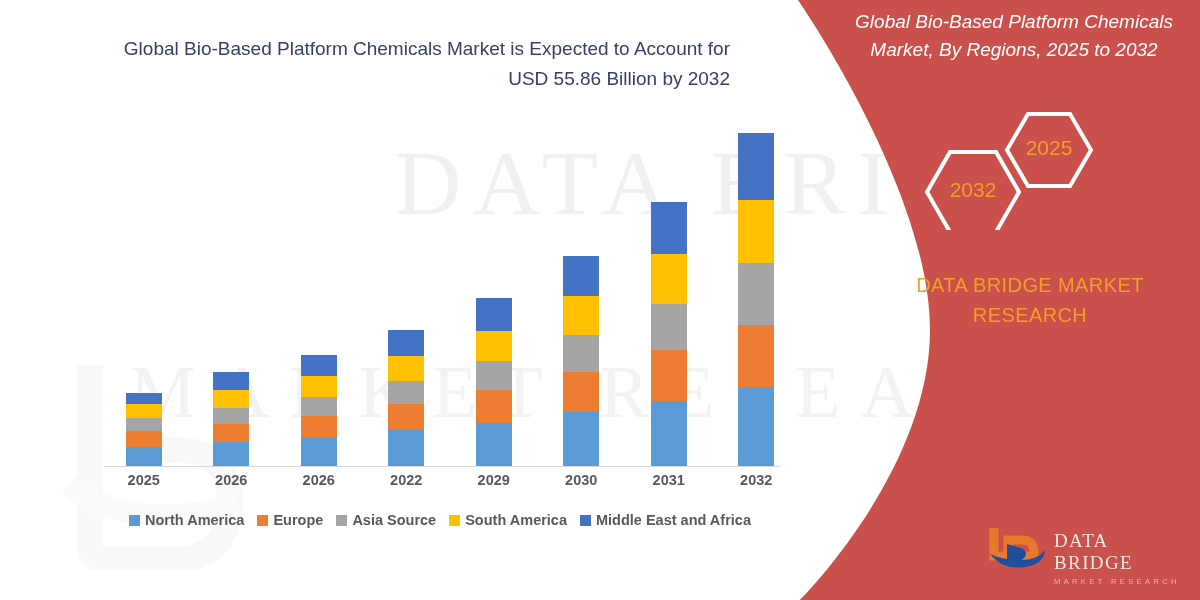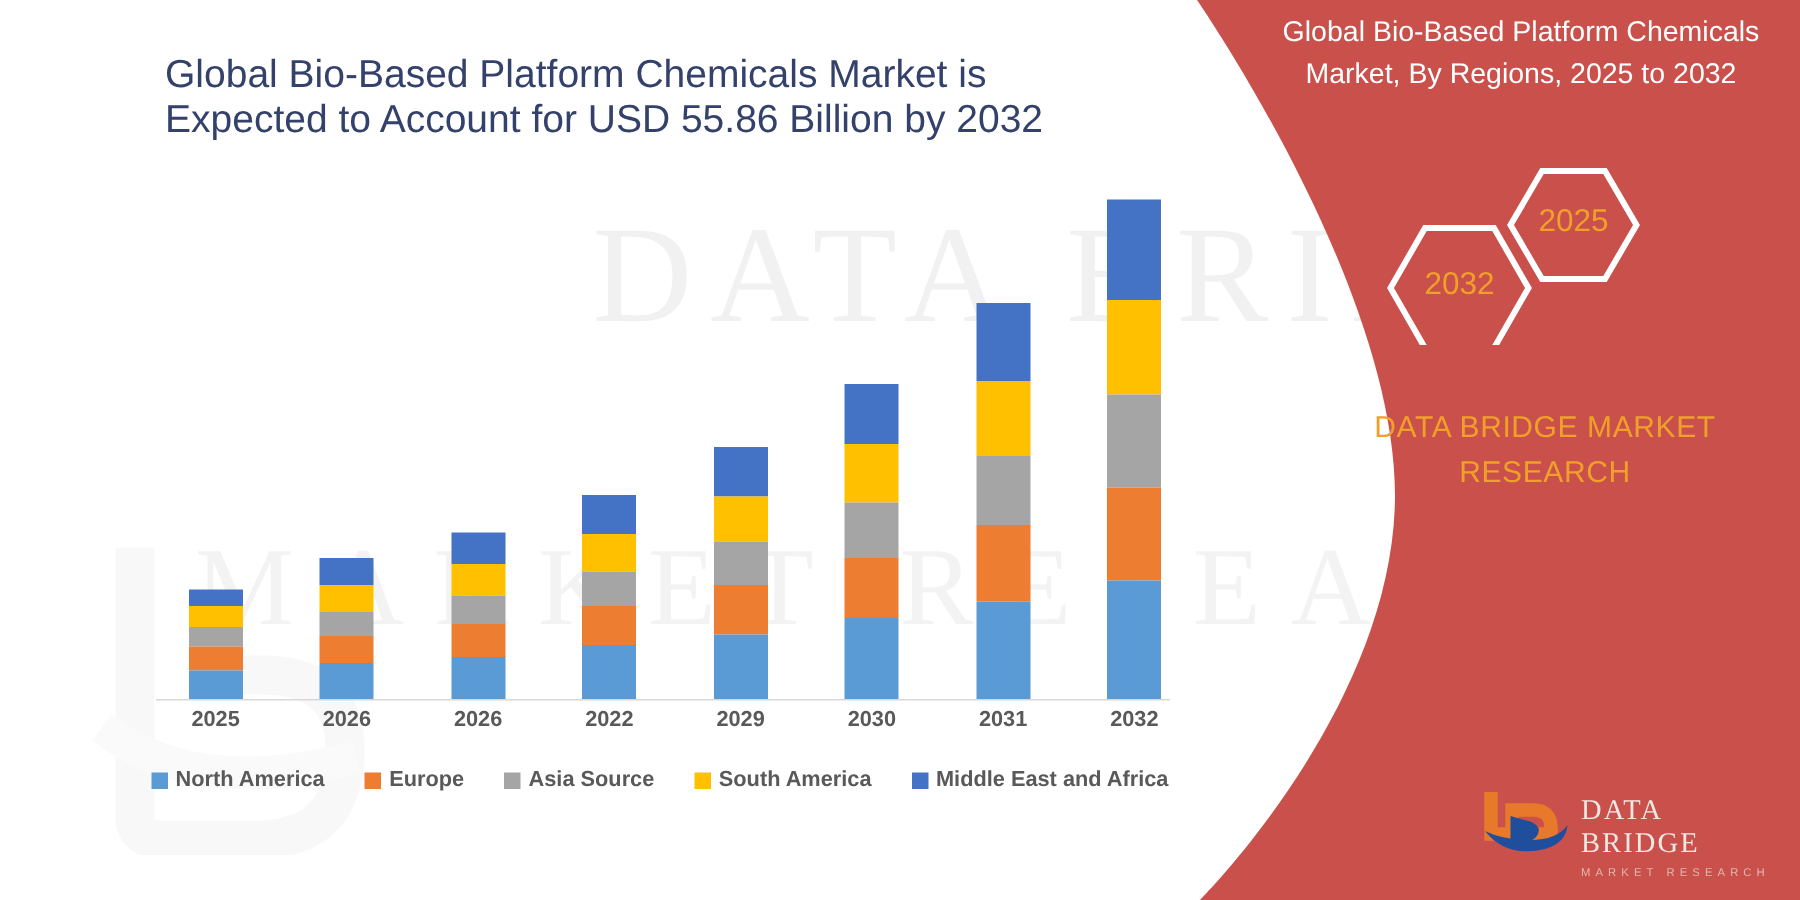--- a/index.html
+++ b/index.html
@@ -12,49 +12,49 @@
 
   
   .watermark{position:absolute;left:0;top:0;width:1200px;height:600px;}
   .wm-line1{position:absolute;left:395px;top:130px;font-size:92px;letter-spacing:12px;
             color:#f1f1f1;font-family:"Liberation Serif",serif;white-space:nowrap;}
   .wm-line2{position:absolute;left:130px;top:350px;font-size:74px;letter-spacing:20px;
             color:#f3f3f3;font-family:"Liberation Serif",serif;white-space:nowrap;}
   .wm-mark{position:absolute;left:60px;top:355px;width:190px;height:215px;opacity:.55;}
 
   
-  .main-title{position:absolute;left:110px;top:34px;width:620px;text-align:left;
-              font-size:26px;line-height:30px;color:#33416b;}
+  .main-title{position:absolute;left:110px;top:34px;width:620px;text-align:right;
+              font-size:19px;line-height:30px;color:#33416b;}
 
   
   .chart{position:absolute;left:90px;top:120px;width:700px;height:350px;}
   .axis-line{position:absolute;left:14px;top:346px;width:676px;height:1px;background:#d8d8d8;}
   .bars{position:absolute;left:0;top:0;width:700px;height:346px;}
   .bar-group{position:absolute;bottom:0;display:flex;flex-direction:column-reverse;}
   .seg{width:100%;}
   .xlabels{position:absolute;left:0;top:352px;width:700px;height:24px;}
   .xlabel{position:absolute;text-align:center;font-size:14.5px;font-weight:bold;color:#595959;top:0;}
 
   
   .legend{position:absolute;left:90px;top:512px;width:700px;display:flex;
-          justify-content:center;align-items:center;gap:27px;}
+          justify-content:center;align-items:center;gap:13px;}
   .leg-item{display:flex;align-items:center;gap:5px;}
   .leg-swatch{width:11px;height:11px;display:inline-block;}
   .leg-text{font-size:14.5px;font-weight:bold;color:#595959;white-space:nowrap;}
 
   
   .footer{position:absolute;left:0;top:568px;width:800px;height:20px;}
   .foot-left{position:absolute;left:98px;top:0;font-size:10.5px;color:#2a2a2a;
              font-family:"Liberation Serif",serif;white-space:nowrap;}
   .foot-right{position:absolute;left:430px;top:0;font-size:10.5px;color:#2a2a2a;
               font-family:"Liberation Serif",serif;white-space:nowrap;}
 
   
   .panel-title{position:absolute;left:838px;top:8px;width:352px;text-align:center;
-               font-size:19px;line-height:28px;color:#ffffff;}
+               font-size:19px;line-height:28px;color:#ffffff;font-style:italic;}
   .hexes{position:absolute;left:920px;top:110px;width:190px;height:120px;}
   .hex-label{position:absolute;font-size:21px;color:#f0a028;font-weight:400;}
   .brand{position:absolute;left:900px;top:270px;width:260px;text-align:center;
          font-size:20px;line-height:30px;color:#f0a028;letter-spacing:.4px;}
   .logo{position:absolute;left:988px;top:526px;width:200px;height:50px;}
   .logo-text{position:absolute;left:66px;top:4px;}
   .logo-name{font-family:"Liberation Serif",serif;font-size:19px;letter-spacing:1.4px;color:#efe7e2;}
   .logo-sub{font-family:"Liberation Sans",sans-serif;font-size:7.5px;letter-spacing:3.4px;
             color:#e0b7ae;margin-top:3px;}
 </style>

